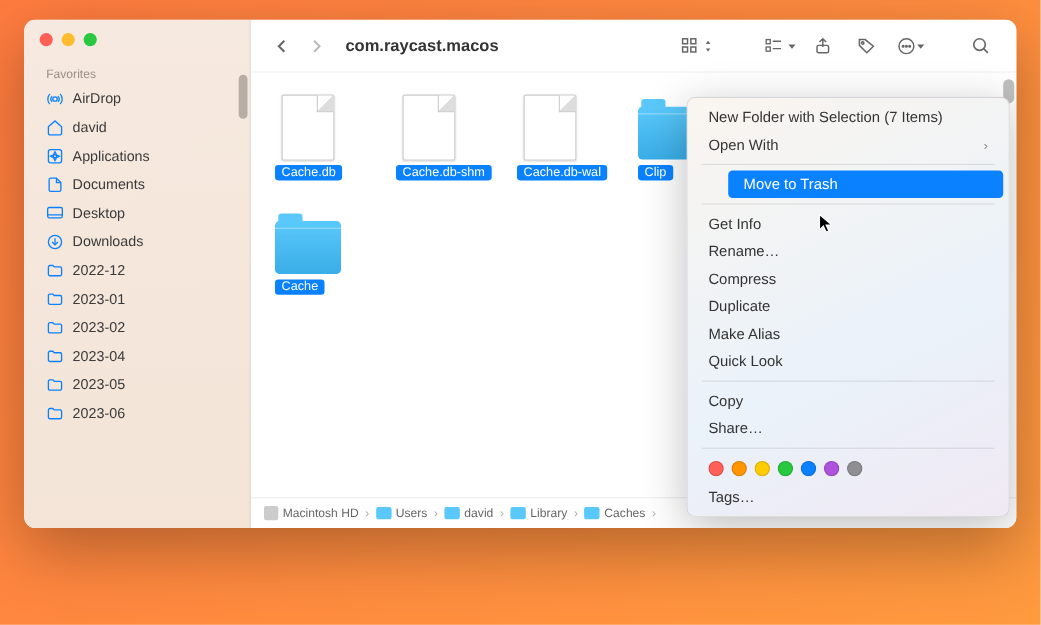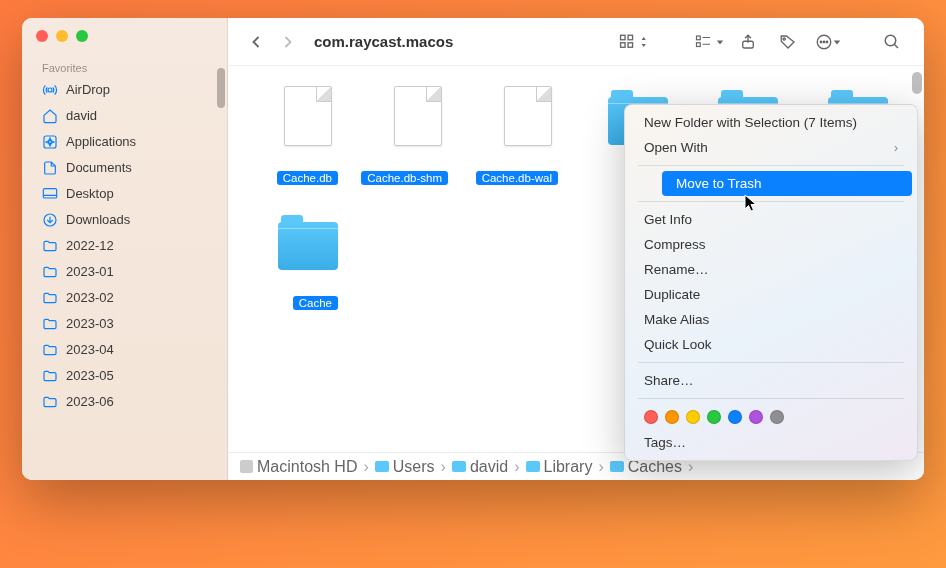--- a/index.html
+++ b/index.html
@@ -13,34 +13,34 @@
     .sidebar-item .icon { width: 16px; height: 16px; display: flex; align-items: center; justify-content: center; color: #0a82ff; }
     .sidebar-item .icon svg { width: 16px; height: 16px; }
     .sidebar-scrollbar { position: absolute; right: 2px; top: 50px; width: 8px; height: 40px; background: rgba(0,0,0,0.25); border-radius: 4px; }
     .main { flex: 1; display: flex; flex-direction: column; background: #fff; }
     .toolbar { height: 48px; display: flex; align-items: center; padding: 0 16px; gap: 8px; border-bottom: 1px solid rgba(0,0,0,0.06); }
     .nav-arrow { width: 24px; height: 24px; display: flex; align-items: center; justify-content: center; color: #666; }
     .title { font-size: 15px; font-weight: 600; color: #333; margin-left: 6px; }
     .spacer { flex: 1; }
     .tool-icon { width: 32px; height: 24px; display: flex; align-items: center; justify-content: center; color: #666; }
     .content { flex: 1; padding: 16px 10px 0 22px; display: flex; flex-wrap: wrap; gap: 22px 22px; align-content: flex-start; overflow: hidden; position: relative; }
-    .file-item { width: 88px; display: flex; flex-direction: column; align-items: flex-end; gap: 21px; }
+    .file-item { width: 88px; display: flex; flex-direction: column; align-items: flex-start; gap: 0; }
     .file-icon { width: 60px; height: 68px; display: flex; align-items: center; justify-content: center; }
     .file-label { font-size: 11.5px; background: #0a82ff; color: #fff; padding: 1px 6px; border-radius: 3px; white-space: nowrap; }
     .doc-shape { width: 48px; height: 60px; background: #fff; border: 1px solid #ccc; border-radius: 2px; position: relative; box-shadow: 0 1px 2px rgba(0,0,0,0.1); }
     .doc-shape::after { content: ""; position: absolute; top: 0; right: 0; width: 14px; height: 14px; background: linear-gradient(135deg, #fff 48%, #ddd 50%); border-left: 1px solid #ccc; border-bottom: 1px solid #ccc; }
     .folder-shape { width: 60px; height: 48px; background: linear-gradient(180deg, #5ac8fa 0%, #3aaee8 100%); border-radius: 4px; position: relative; margin-top: 10px; }
     .folder-shape::before { content: ""; position: absolute; top: -7px; left: 3px; width: 22px; height: 9px; background: #5ac8fa; border-radius: 3px 3px 0 0; }
     .folder-shape::after { content: ""; position: absolute; top: 6px; left: 0; right: 0; height: 1px; background: rgba(255,255,255,0.4); }
-    .pathbar { height: 28px; border-top: 1px solid rgba(0,0,0,0.08); display: flex; align-items: center; padding: 0 12px; font-size: 16px; color: #666; gap: 4px; overflow: hidden; white-space: nowrap; }
+    .pathbar { height: 28px; border-top: 1px solid rgba(0,0,0,0.08); display: flex; align-items: center; padding: 0 12px; font-size: 11px; color: #666; gap: 4px; overflow: hidden; white-space: nowrap; }
     .pathbar .crumb { display: flex; align-items: center; gap: 4px; }
     .pathbar .sep { color: #aaa; margin: 0 2px; }
     .pathbar .folder-mini { width: 14px; height: 11px; background: #5ac8fa; border-radius: 2px; display: inline-block; }
     .disk-mini { width: 13px; height: 13px; background: #ccc; border-radius: 2px; display: inline-block; }
-    .context-menu { position: absolute; top: 86px; left: 602px; width: 294px; background: linear-gradient(155deg, #faf5ef 0%, #eaf2fa 60%, #f0e9f3 100%); border-radius: 8px; box-shadow: 0 10px 40px rgba(0,0,0,0.25); padding: 5px; font-size: 13.5px; color: #333; z-index: 100; border: 0.5px solid rgba(0,0,0,0.1); }
+    .context-menu { position: absolute; top: 70px; left: 602px; width: 294px; background: linear-gradient(155deg, #faf5ef 0%, #eaf2fa 60%, #f0e9f3 100%); border-radius: 8px; box-shadow: 0 10px 40px rgba(0,0,0,0.25); padding: 5px; font-size: 13.5px; color: #333; z-index: 100; border: 0.5px solid rgba(0,0,0,0.1); }
     .menu-item { padding: 5px 14px; border-radius: 4px; display: flex; align-items: center; justify-content: space-between; }
     .menu-item.highlighted { background: #0a82ff; color: #fff; margin-left: 32px; }
     .menu-sep { height: 1px; background: rgba(0,0,0,0.1); margin: 5px 8px; }
     .menu-chevron { font-size: 12px; color: #888; }
     .tag-dots { display: flex; gap: 7px; padding: 6px 14px; }
     .tag-dots span { width: 14px; height: 14px; border-radius: 50%; border: 0.5px solid rgba(0,0,0,0.15); }
     .cursor { position: absolute; top: 176px; left: 722px; z-index: 200; pointer-events: none; }
     .window-scrollbar { position: absolute; right: 2px; top: 54px; width: 10px; height: 22px; background: rgba(0,0,0,0.25); border-radius: 5px; }
   </style>
 </head>
@@ -133,28 +133,20 @@
             </svg>
           </span>
           <span>2023-02</span>
         </div>
         <div class="sidebar-item">
           <span class="icon">
             <svg viewBox="0 0 24 24" fill="none" stroke="currentColor" stroke-width="1.8">
               <path d="M3 7a2 2 0 0 1 2-2h4l2 2h8a2 2 0 0 1 2 2v8a2 2 0 0 1-2 2H5a2 2 0 0 1-2-2z"></path>
             </svg>
           </span>
-          <span>2023-03</span>
-        </div>
-        <div class="sidebar-item">
-          <span class="icon">
-            <svg viewBox="0 0 24 24" fill="none" stroke="currentColor" stroke-width="1.8">
-              <path d="M3 7a2 2 0 0 1 2-2h4l2 2h8a2 2 0 0 1 2 2v8a2 2 0 0 1-2 2H5a2 2 0 0 1-2-2z"></path>
-            </svg>
-          </span>
           <span>2023-04</span>
         </div>
         <div class="sidebar-item">
           <span class="icon">
             <svg viewBox="0 0 24 24" fill="none" stroke="currentColor" stroke-width="1.8">
               <path d="M3 7a2 2 0 0 1 2-2h4l2 2h8a2 2 0 0 1 2 2v8a2 2 0 0 1-2 2H5a2 2 0 0 1-2-2z"></path>
             </svg>
           </span>
           <span>2023-05</span>
         </div>
@@ -306,35 +298,38 @@
       </div>
       <div class="menu-sep"></div>
       <div class="menu-item highlighted">
         <span>Move to Trash</span>
       </div>
       <div class="menu-sep"></div>
       <div class="menu-item">
         <span>Get Info</span>
       </div>
       <div class="menu-item">
+        <span>Rename…</span>
+      </div>
+      <div class="menu-item">
         <span>Compress</span>
       </div>
       <div class="menu-item">
-        <span>Rename…</span>
-      </div>
-      <div class="menu-item">
         <span>Duplicate</span>
       </div>
       <div class="menu-item">
         <span>Make Alias</span>
       </div>
       <div class="menu-item">
         <span>Quick Look</span>
       </div>
       <div class="menu-sep"></div>
+      <div class="menu-item">
+        <span>Copy</span>
+      </div>
       <div class="menu-item">
         <span>Share…</span>
       </div>
       <div class="menu-sep"></div>
       <div class="tag-dots">
         <span style="background:#ff5f57"></span>
         <span style="background:#ff9500"></span>
         <span style="background:#ffcc00"></span>
         <span style="background:#28c840"></span>
         <span style="background:#0a82ff"></span>

